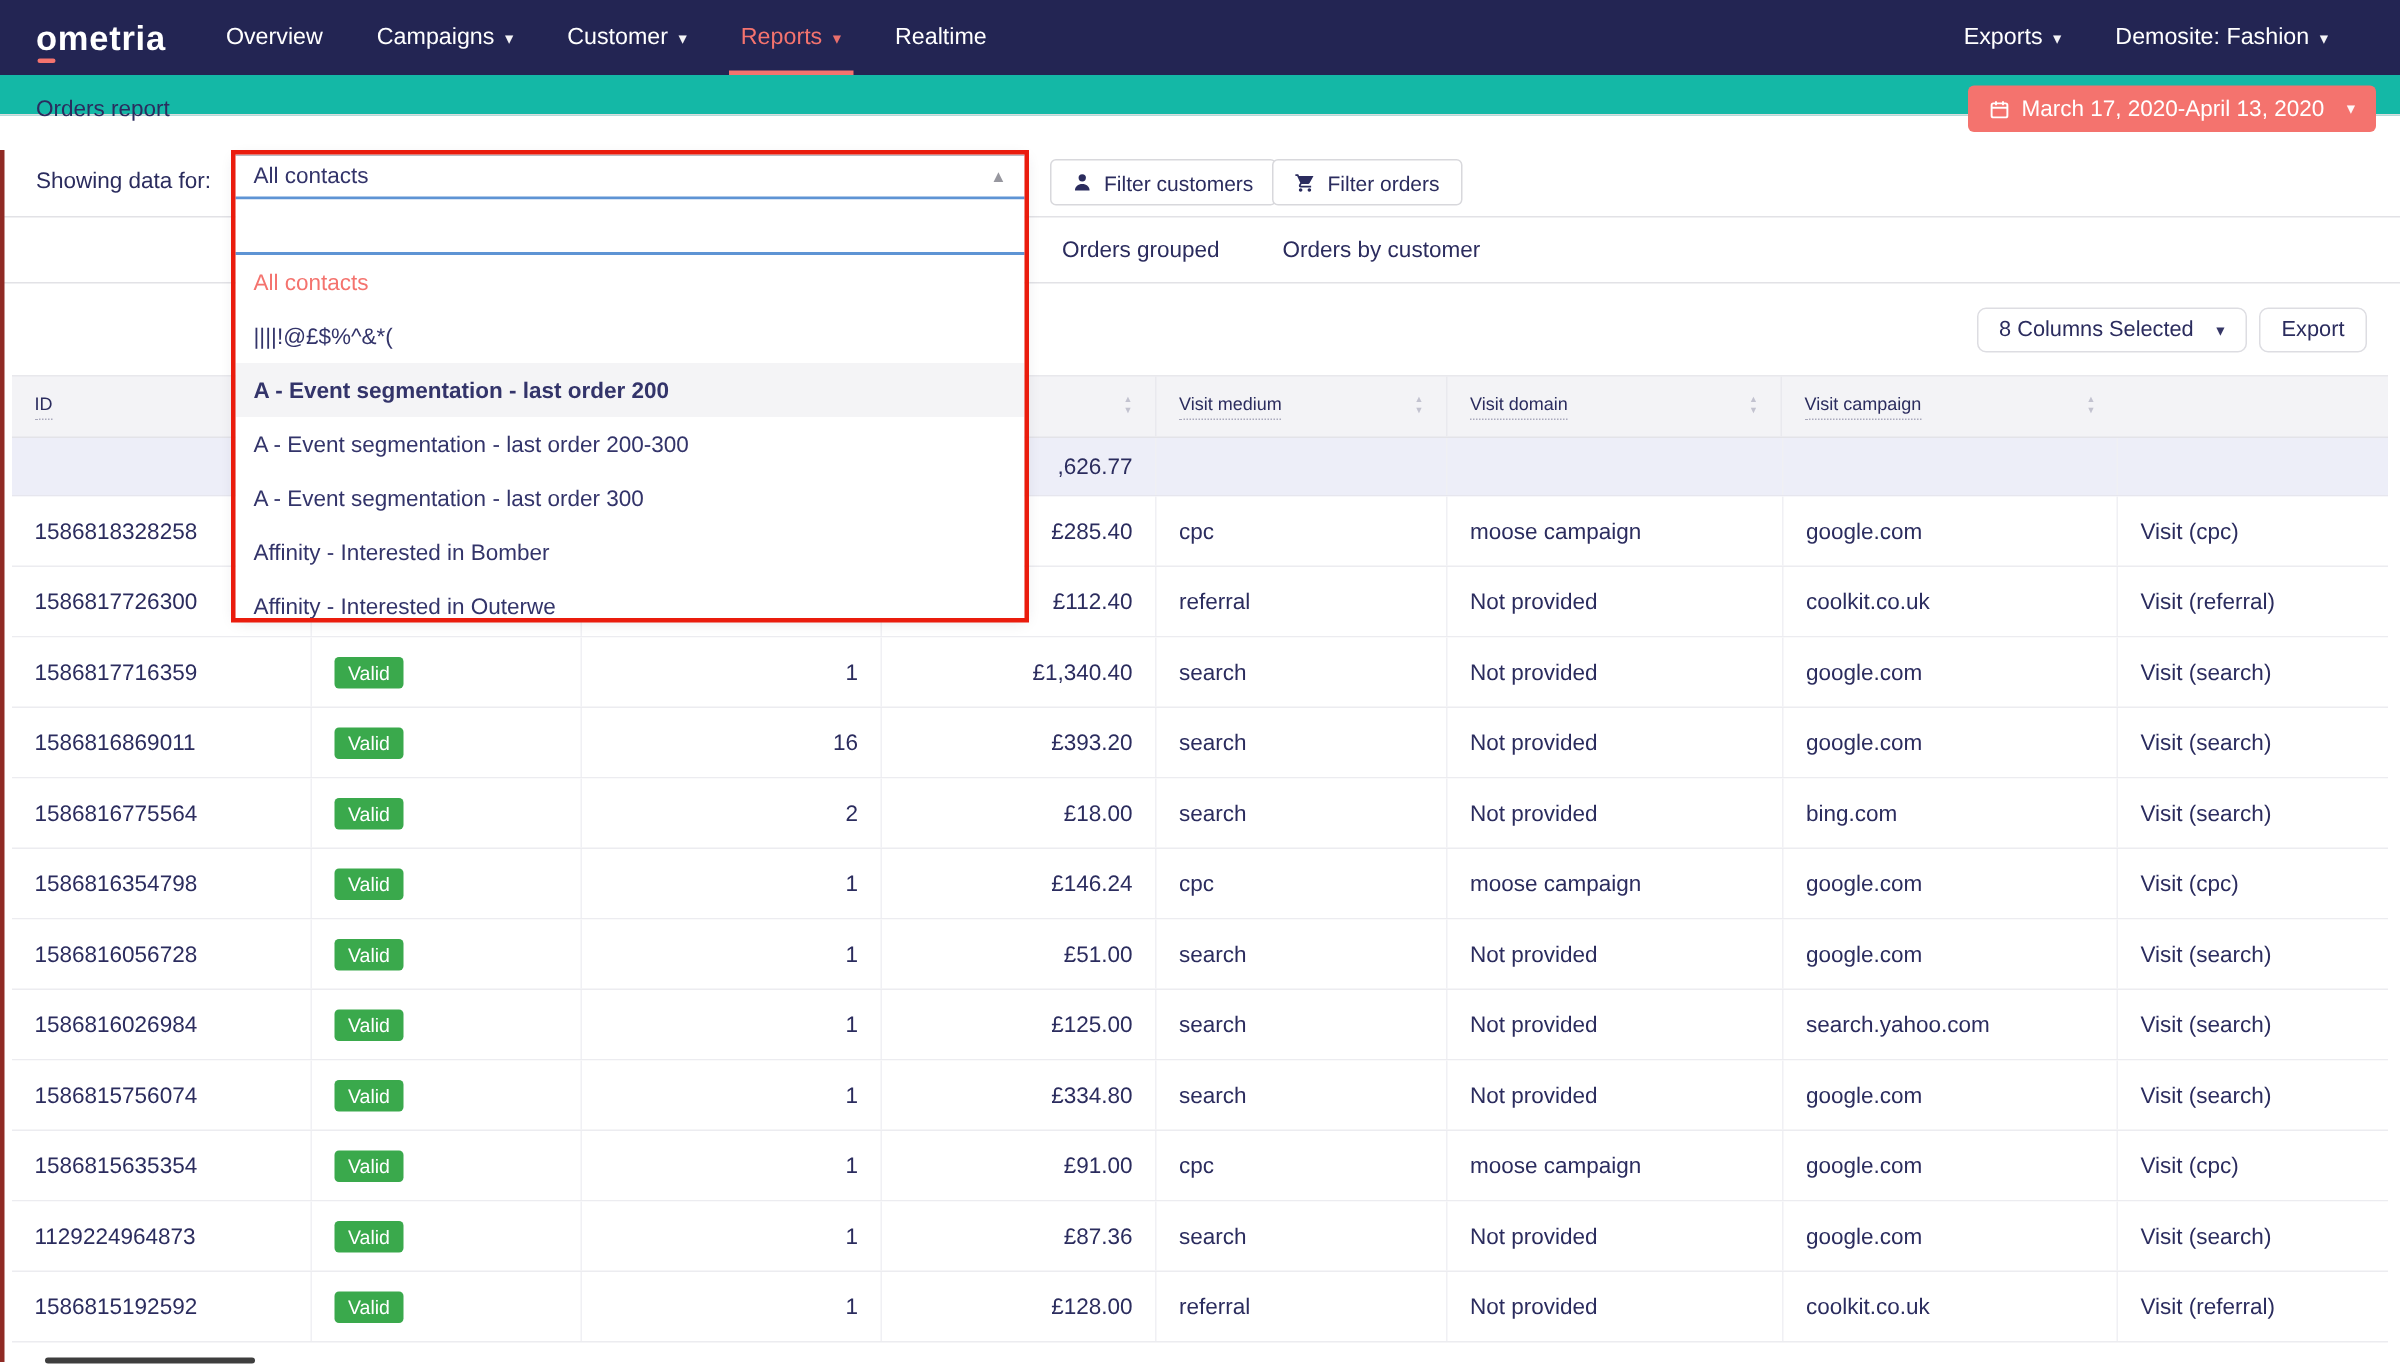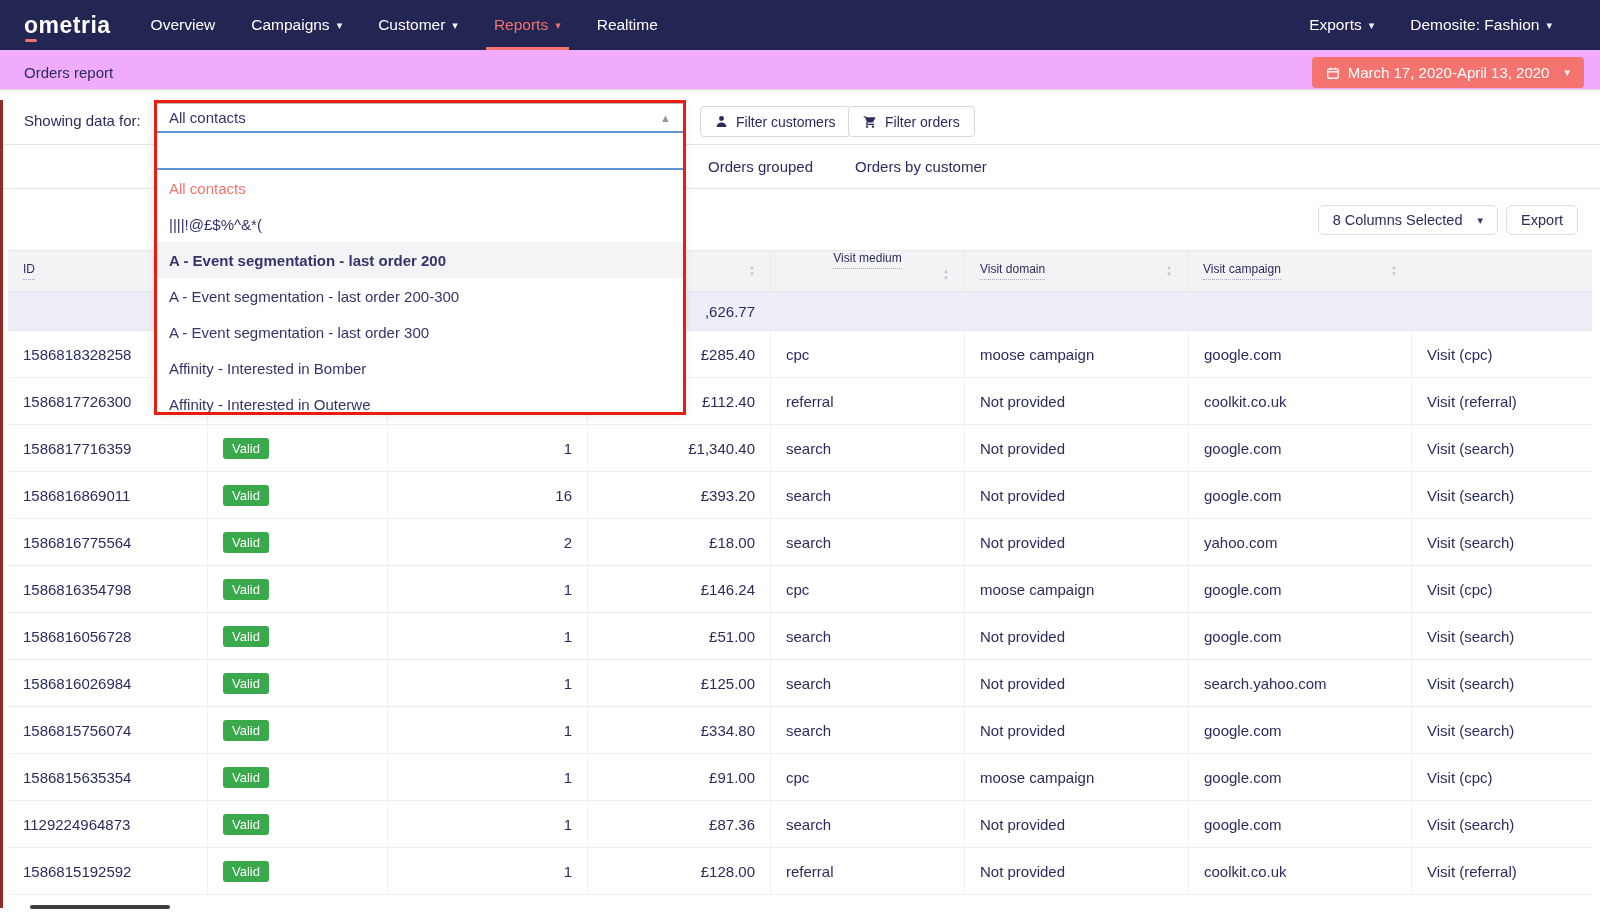--- a/index.html
+++ b/index.html
@@ -19,22 +19,22 @@
   .nav-items { display:flex; margin-left:22px; }
   .nav-right { margin-left:auto; display:flex; margin-right:30px; }
   .nav-item { display:flex; align-items:center; padding:0 18px; color:#fff;
               font-size:15.5px; cursor:pointer; position:relative; white-space:nowrap; }
   .nav-item.active { color:var(--accent,#f4736e); }
   .nav-item.active::after { content:''; position:absolute; left:10px; right:10px; bottom:0;
                             height:3px; background:var(--accent,#f4736e); }
   .caret { font-size:11px; margin-left:7px; opacity:.95; }
 
   
-  .page-header { position:absolute; top:50px; left:0; width:1600px; height:40px;
-                 background:#f0abfc; border-bottom:1px solid #dcdcde; }
+  .page-header { position:absolute; top:50px; left:0; width:1600px; height:27px;
+                 background:#14b8a6; border-bottom:1px solid #dcdcde; }
   .page-title { position:absolute; left:24px; top:0; line-height:45px;
                 font-size:15px; font-weight:500; color:var(--navy,#2b2c5e); }
   .date-btn { position:absolute; right:16px; top:7px; height:31px; border:none;
               background:var(--accent,#f4736e); color:#fff; border-radius:4px;
               font-family:inherit; font-size:15px; display:flex; align-items:center;
               gap:8px; padding:0 14px; cursor:pointer; }
 
   
   .filter-label { position:absolute; left:24px; top:112px; font-size:15px; color:var(--navy,#2b2c5e); }
   .btn-light { position:absolute; top:106px; height:31px; background:#fff;
@@ -208,21 +208,21 @@
             <span>▲</span>
             <span>▼</span>
           </span>
         </div>
         <div class="t-hcell" style="width: 183px;">
           <span class="sort">
             <span>▲</span>
             <span>▼</span>
           </span>
         </div>
-        <div class="t-hcell" style="width: 194px; flex-direction: column;">
+        <div class="t-hcell" style="width: 194px;">
           <span class="t-hlabel">Visit medium</span>
           <span class="sort">
             <span>▲</span>
             <span>▼</span>
           </span>
         </div>
         <div class="t-hcell" style="width: 223px;">
           <span class="t-hlabel">Visit domain</span>
           <span class="sort">
             <span>▲</span>
@@ -359,21 +359,21 @@
           <div class="t-cell right" style="width: 183px;">
             <span>£18.00</span>
           </div>
           <div class="t-cell" style="width: 194px;">
             <span>search</span>
           </div>
           <div class="t-cell" style="width: 224px;">
             <span>Not provided</span>
           </div>
           <div class="t-cell" style="width: 223px;">
-            <span>yahoo.com</span>
+            <span>bing.com</span>
           </div>
           <div class="t-cell" style="width: 180px;">
             <span>Visit (search)</span>
           </div>
         </div>
         <div class="t-row">
           <div class="t-cell" style="width: 200px;">
             <span>1586816354798</span>
           </div>
           <div class="t-cell" style="width: 180px;">

